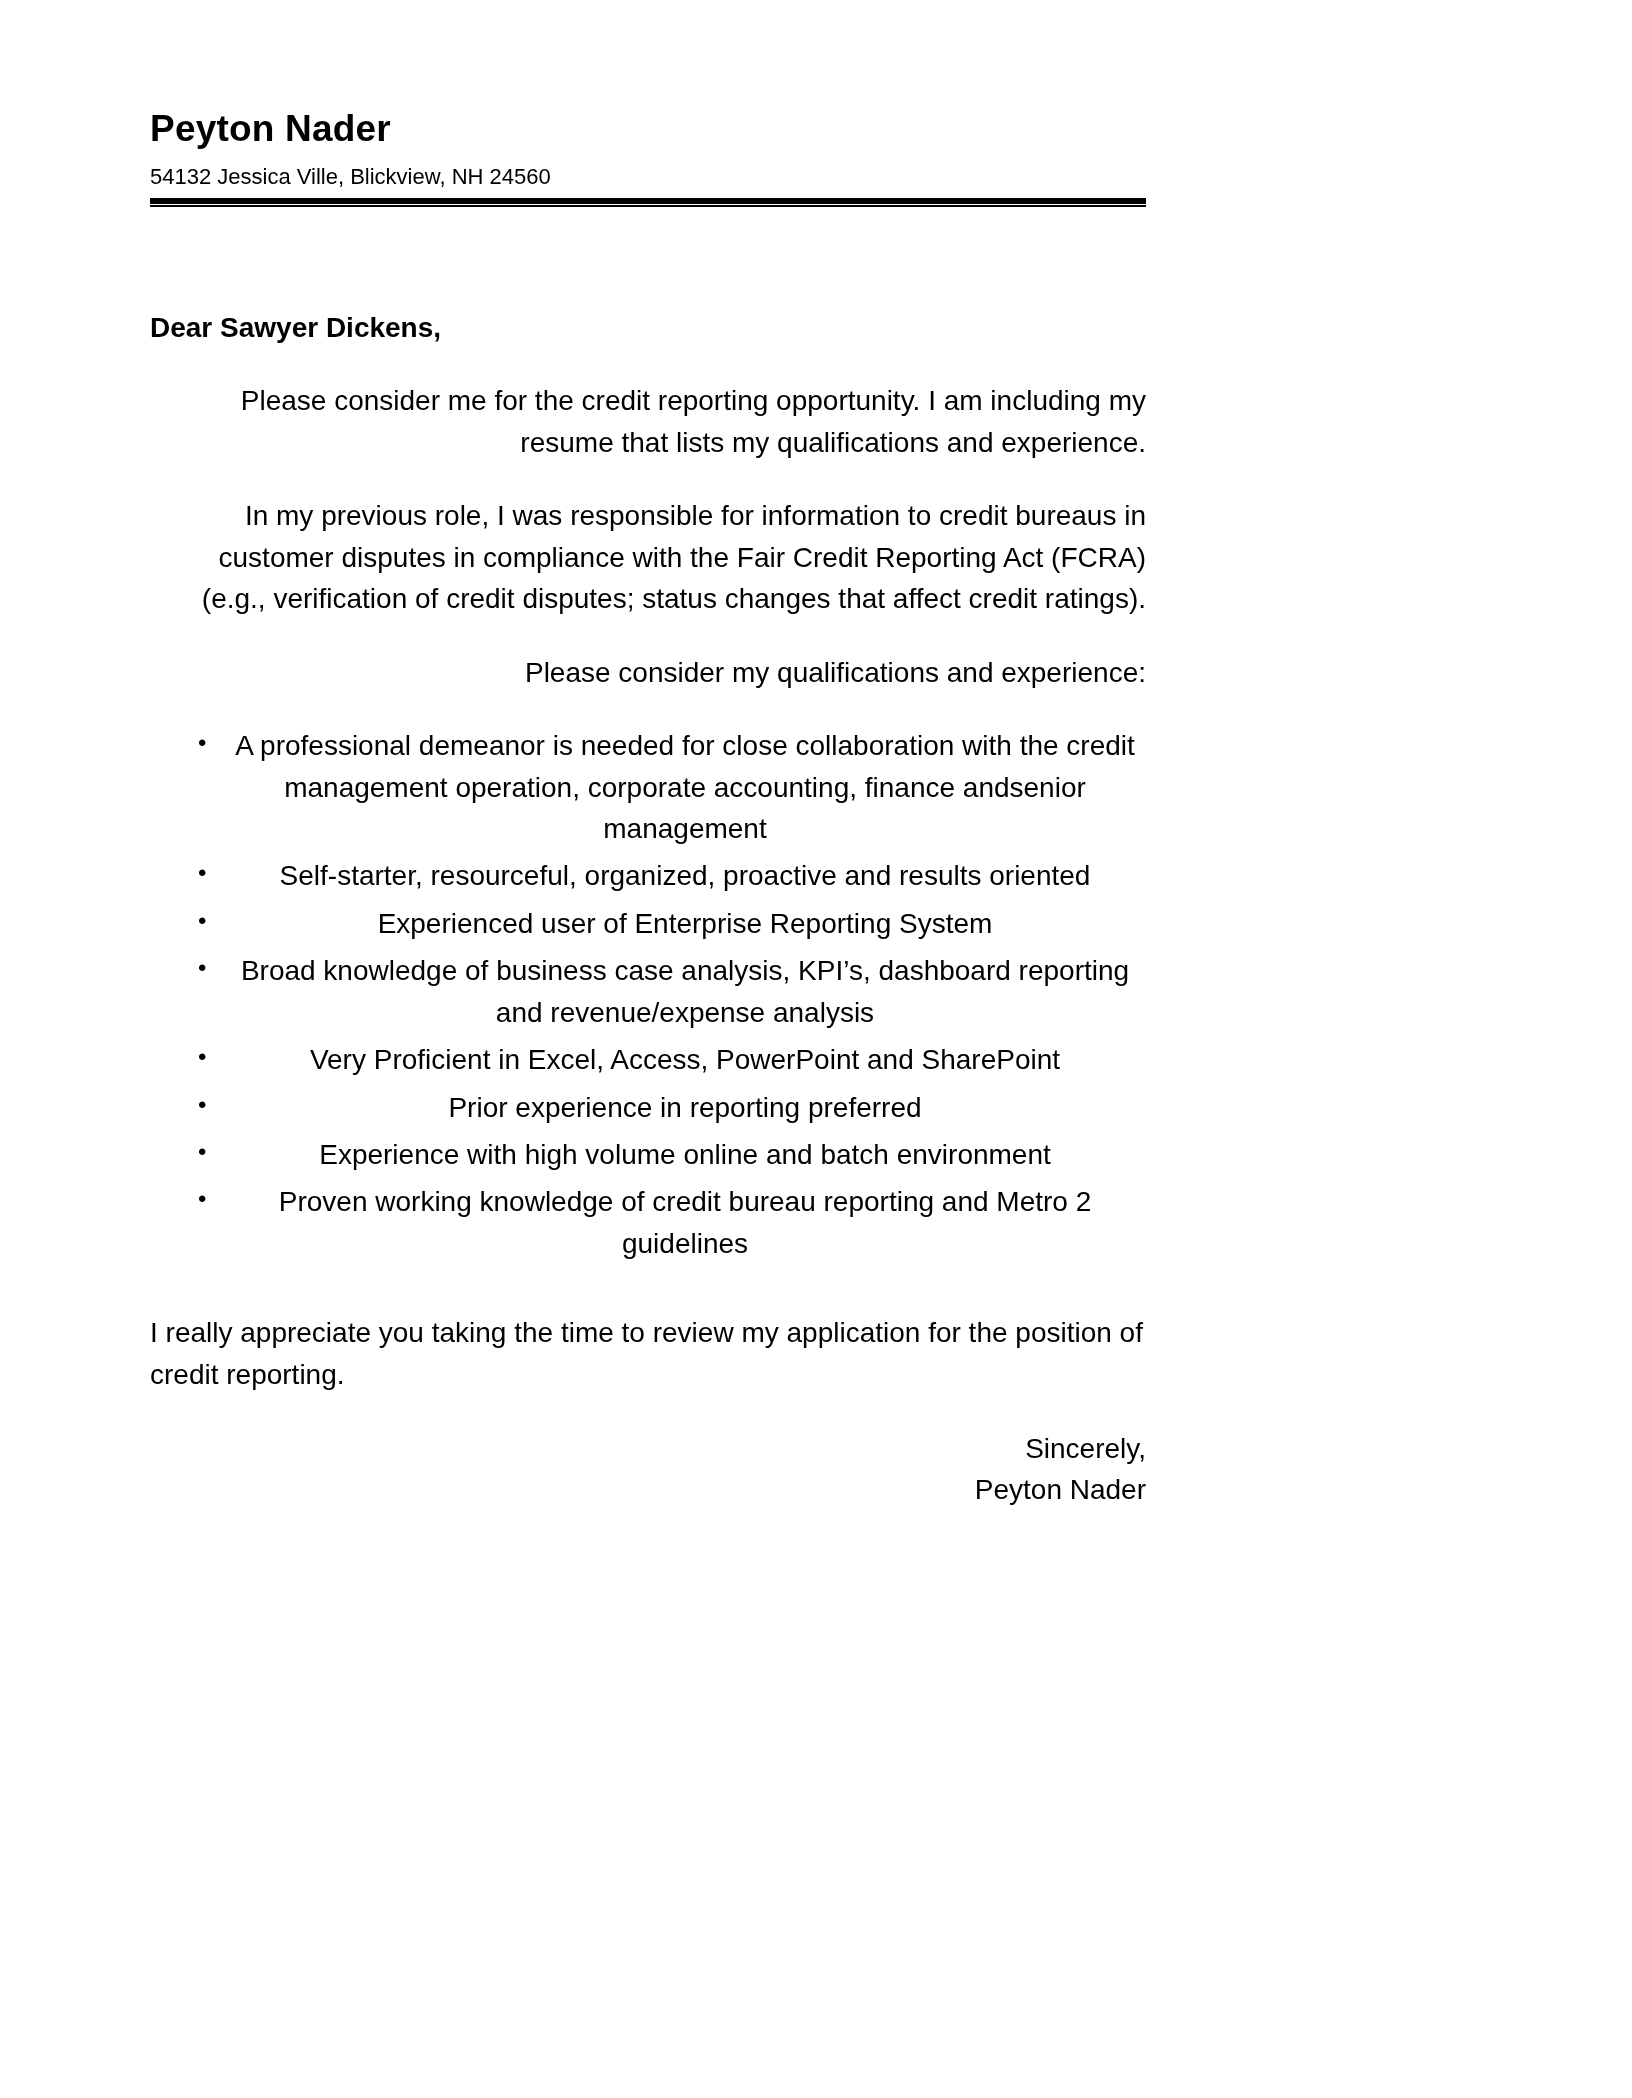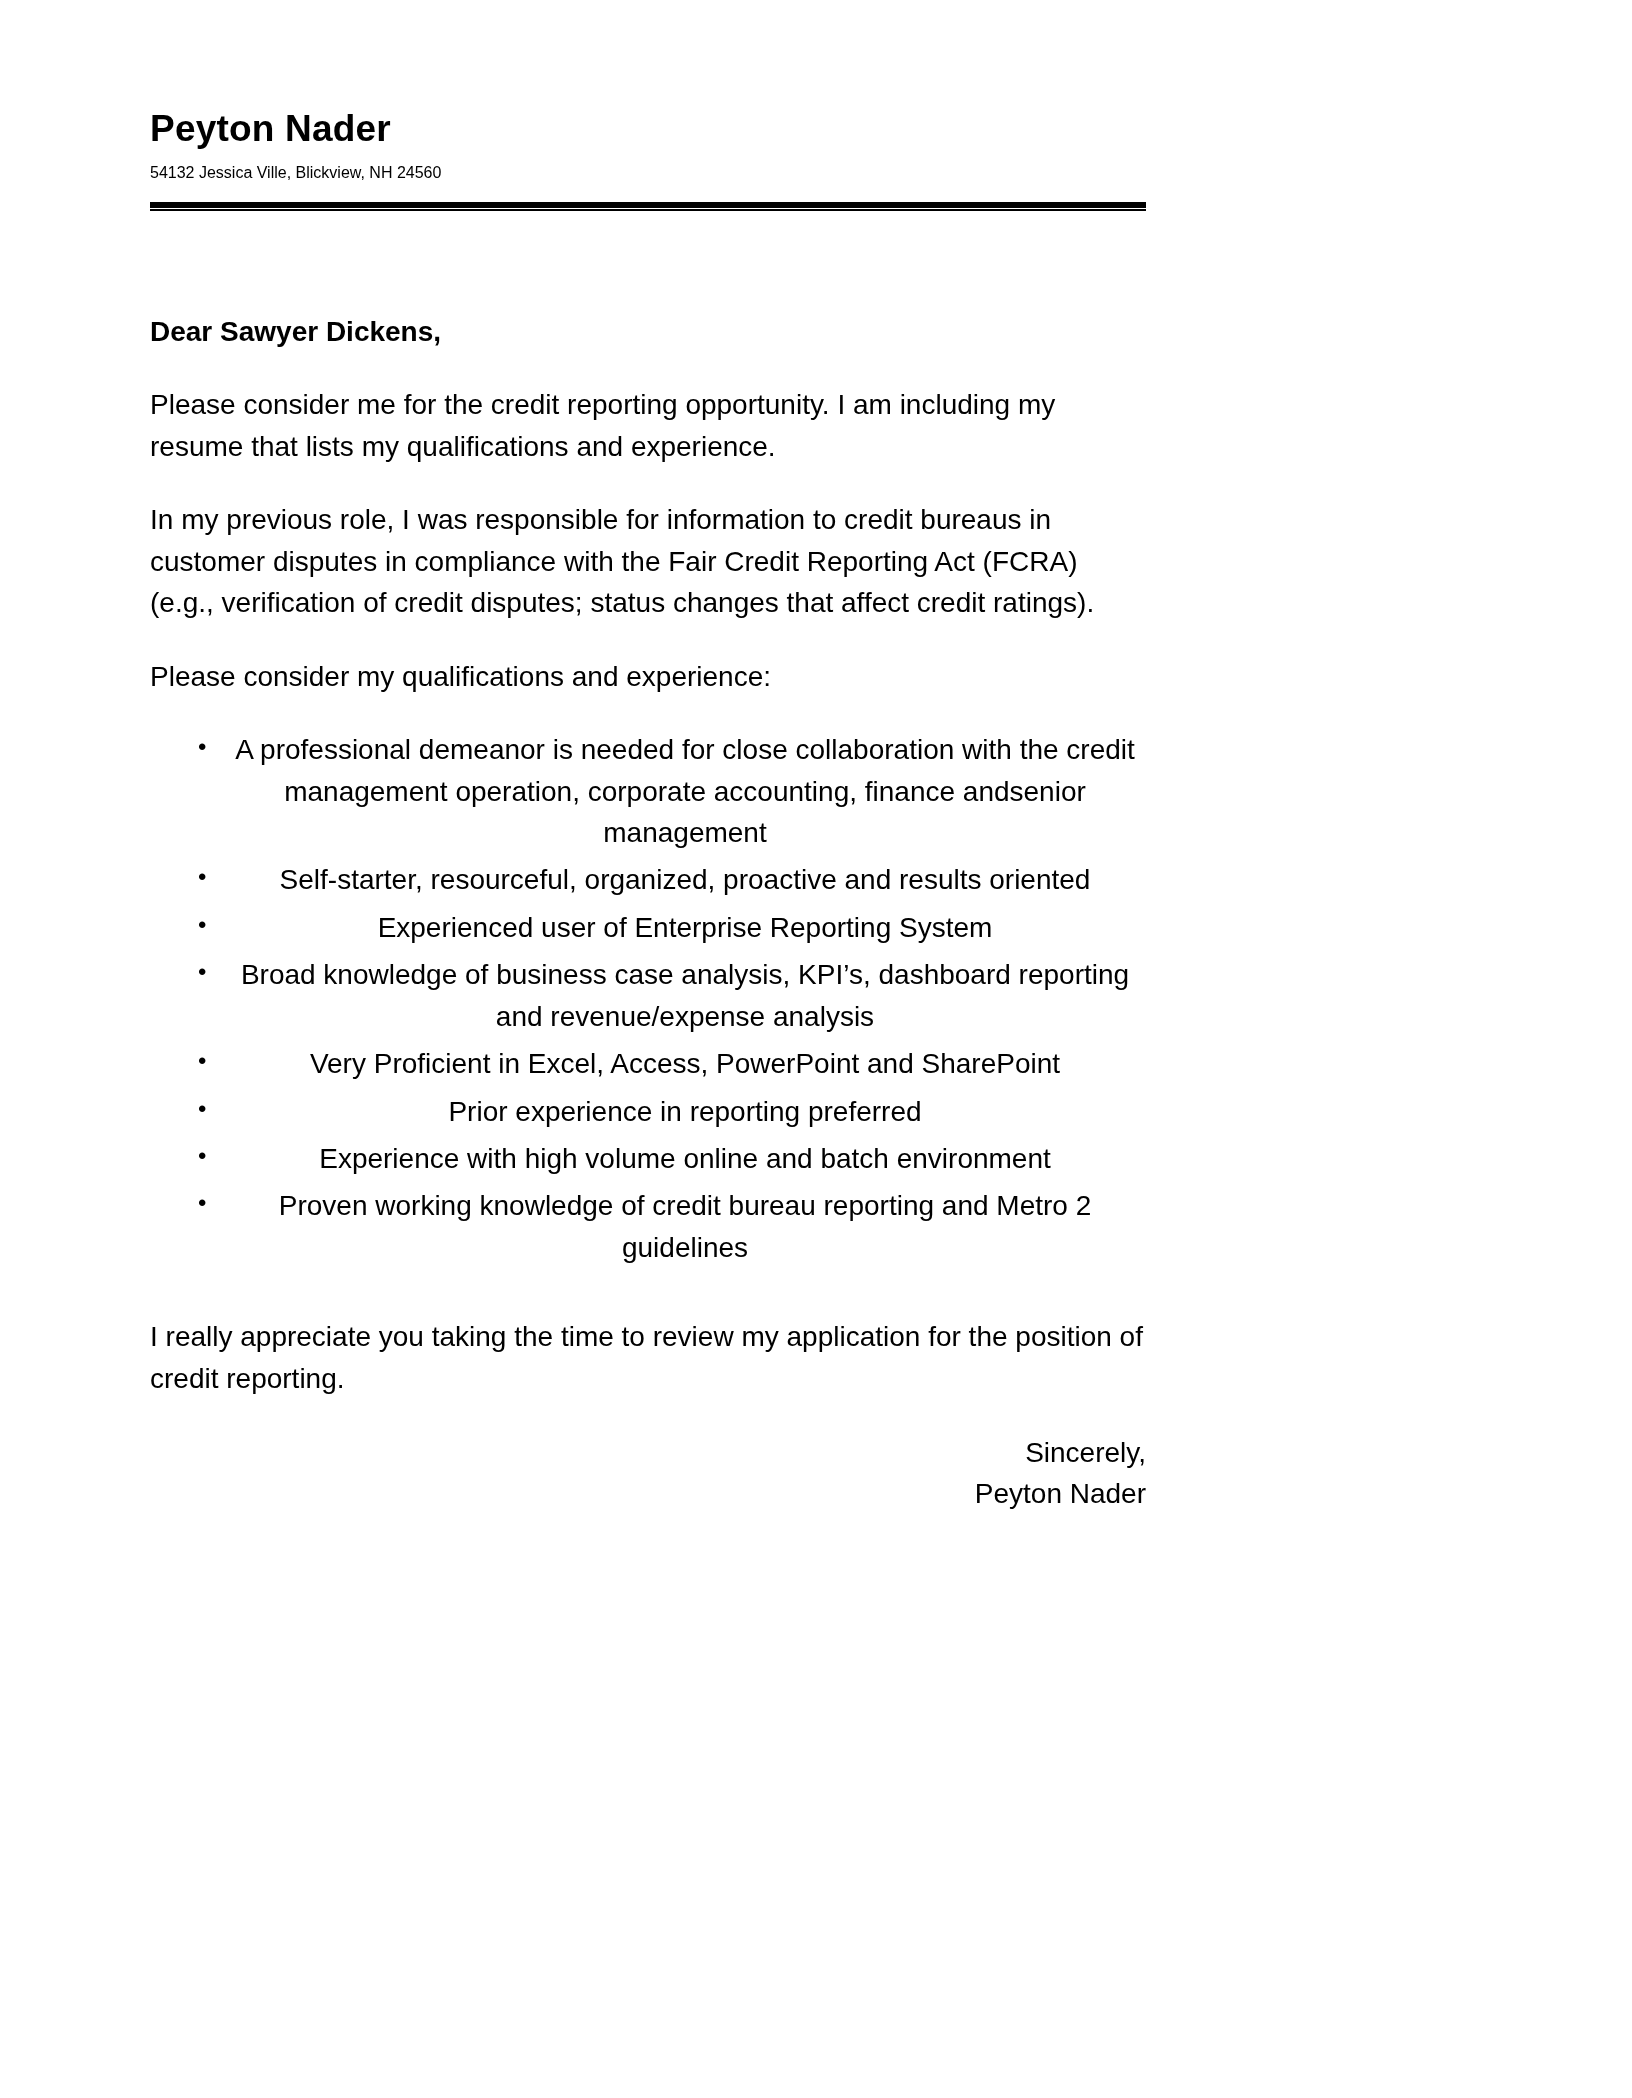--- a/index.html
+++ b/index.html
@@ -18,40 +18,41 @@
   .content {
     padding: 108px 150px 0 150px;
   }
   .doc-name {
     font-size: 37px;
     font-weight: 700;
     letter-spacing: 0.2px;
     margin-bottom: 14px;
   }
   .doc-address {
-    font-size: 16px;
-    margin-bottom: 20px;
+    font-size: 22px;
+    margin-bottom: 8px;
   }
   .header-rule {
     height: 9px;
     border-top: 6px solid #000000;
     border-bottom: 2px solid #000000;
     margin-bottom: 0;
   }
   .letter-body {
     padding-top: 100px;
     font-size: 28px;
     line-height: 1.48;
   }
   .salutation {
     font-weight: 700;
     margin-bottom: 32px;
   }
   .para {
     margin-bottom: 32px;
+    text-align: right;
   }
   .bullet-list {
     list-style: none;
     margin: 0 0 34px 0;
     padding-left: 48px;
   }
   .bullet-list li {
     position: relative;
     padding-left: 26px;
     margin-bottom: 6px;

